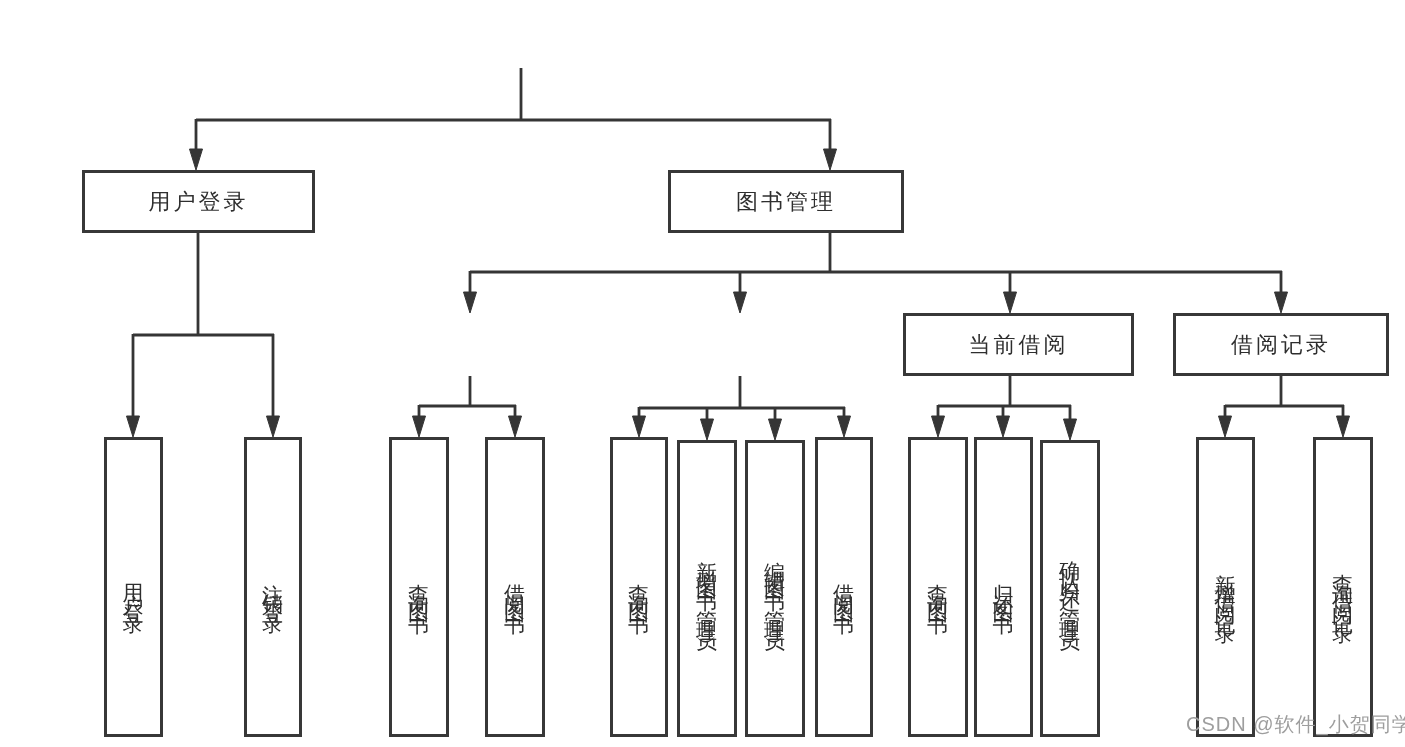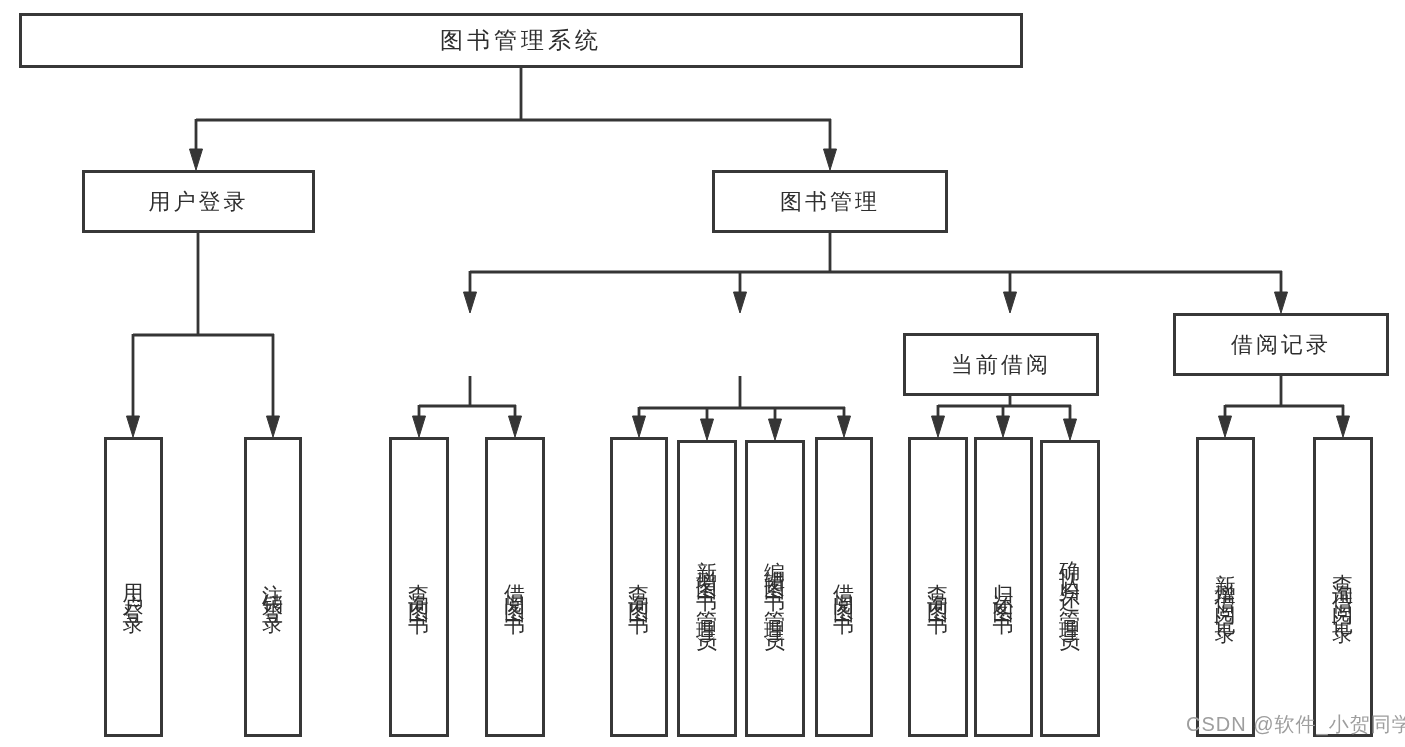--- a/index.html
+++ b/index.html
@@ -124,32 +124,29 @@
     <g>
       <line x1="1281" y1="376" x2="1281" y2="407"></line>
       <line x1="1225" y1="406" x2="1344" y2="406"></line>
       <line x1="1225" y1="405" x2="1225" y2="418"></line>
       <polygon points="1218.5,416 1231.5,416 1225,437"></polygon>
       <line x1="1343" y1="405" x2="1343" y2="418"></line>
       <polygon points="1336.5,416 1349.5,416 1343,437"></polygon>
     </g>
   </svg>
 
-  <div class="box root-box" style="left:19px; top:13px; width:1004px; height:55px;">
-    <span>图书管理系统</span>
-  </div>
 
   <div class="box hbox" style="left:82px; top:170px; width:233px; height:63px;">
     <span>用户登录</span>
   </div>
-  <div class="box hbox" style="left:712px; top:170px; width:236px; height:63px;">
+  <div class="box hbox" style="left:668px; top:170px; width:236px; height:63px;">
     <span>图书管理</span>
   </div>
 
-  <div class="box hbox" style="left:903px; top:313px; width:196px; height:63px;margin-top:20px;">
+  <div class="box hbox" style="left:903px; top:313px; width:231px; height:63px;">
     <span>当前借阅</span>
   </div>
   <div class="box hbox" style="left:1173px; top:313px; width:216px; height:63px;text-align:center;">
     <span>借阅记录</span>
   </div>
 
   <div class="box vbox" style="left:104px; top:437px; width:59px; height:300px;">
     <span class="vtext">用户登录</span>
   </div>
   <div class="box vbox" style="left:244px; top:437px; width:58px; height:300px;">

